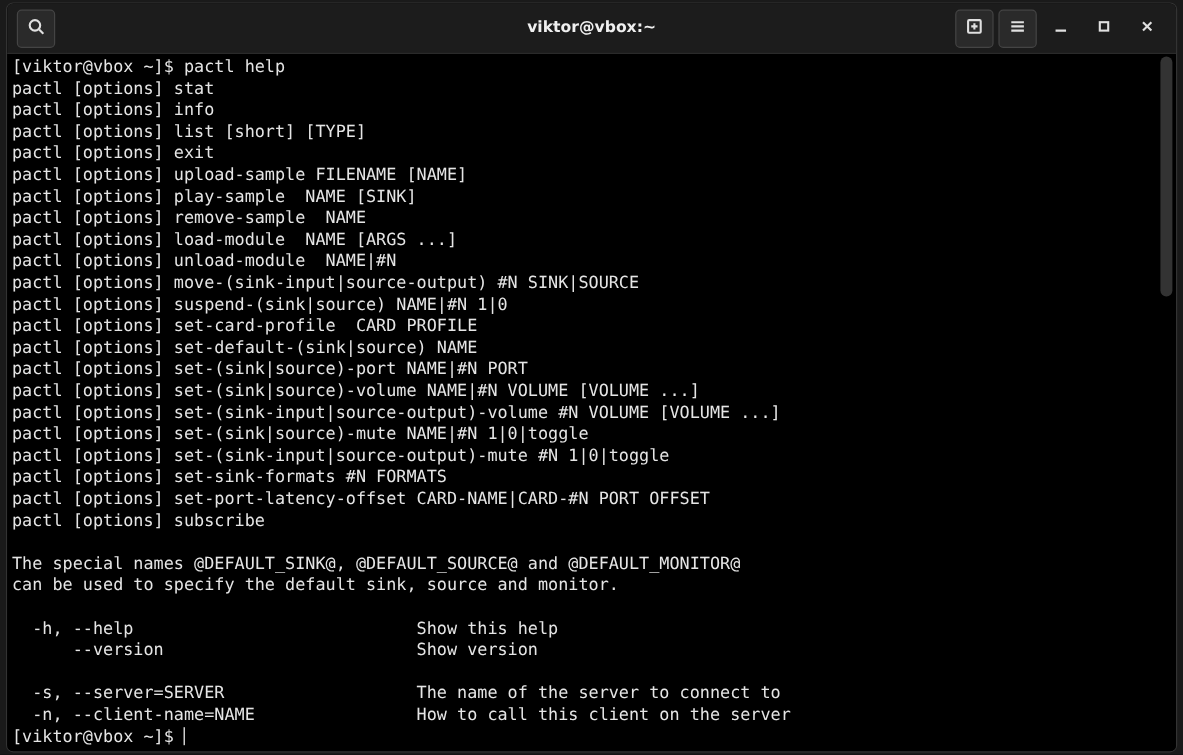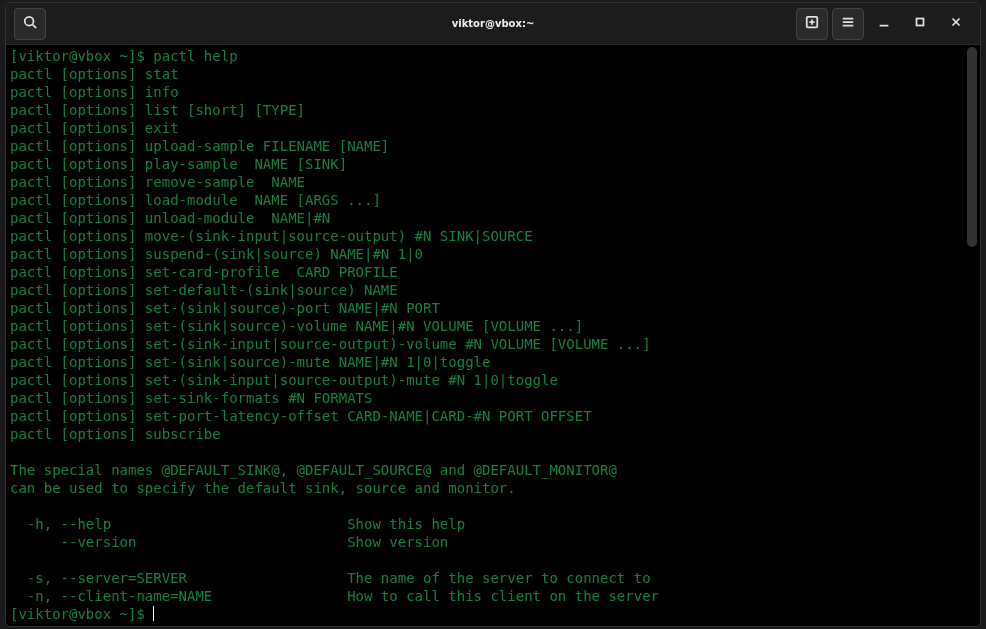--- a/index.html
+++ b/index.html
@@ -47,29 +47,29 @@
     background: #2a2a2a;
     border: 1px solid #444;
   }
   .btn svg { width: 14px; height: 14px; stroke: #e0e0e0; fill: none; stroke-width: 2; }
   .title {
     position: absolute;
     left: 0; right: 0;
     text-align: center;
     color: #f0f0f0;
     font-family: "DejaVu Sans", "Cantarell", sans-serif;
-    font-size: 10px;
+    font-size: 13px;
     font-weight: 600;
     pointer-events: none;
   }
   .spacer { flex: 1; }
   .terminal {
     flex: 1;
     background: #000;
-    color: #15803d;
+    color: #e5e5e5;
     font-size: 14px;
     line-height: 18px;
     padding: 2px 4px;
     white-space: pre;
     overflow: hidden;
   }
   .cursor {
     display: inline-block;
     width: 1px;
     height: 15px;

